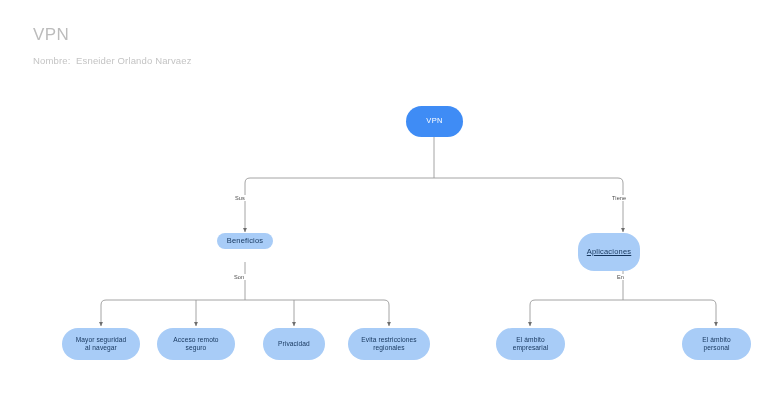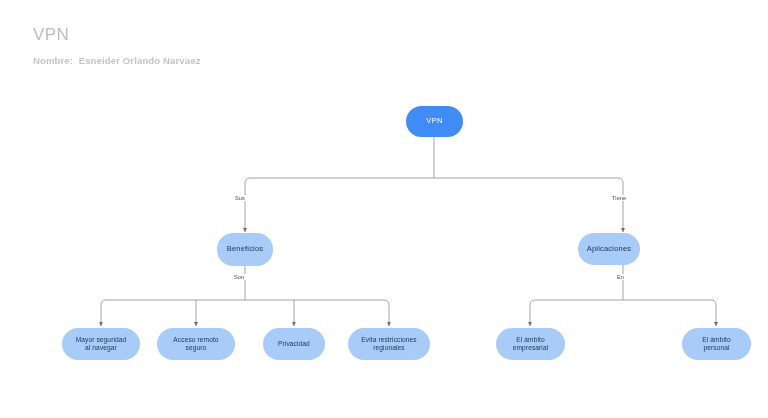--- a/index.html
+++ b/index.html
@@ -26,21 +26,21 @@
   #doc-title {
     font-size: 17px;
     font-weight: 400;
     color: #bcbcbc;
     letter-spacing: 0.4px;
     line-height: 20px;
     margin: 0 0 9px 0;
   }
   .meta-line {
     font-size: 9.5px;
-    font-weight: bold;
+    font-weight: normal;
     color: #c4c4c4;
     line-height: 14px;
     letter-spacing: 0.15px;
     white-space: pre;
   }
 
   
   #diagram {
     position: absolute;
     left: 0;
@@ -144,24 +144,24 @@
 
   <div class="edge-label" style="left:233px; top:195px;">Sus</div>
   <div class="edge-label" style="left:610px; top:195px;">Tiene</div>
   <div class="edge-label" style="left:232px; top:274px;">Son</div>
   <div class="edge-label" style="left:615px; top:274px;">En</div>
 
   <div class="node node-root" style="left:406px; top:106px; width:57px; height:31px;">
     <span class="node-label">VPN</span>
   </div>
 
-  <div class="node node-branch" style="left:217px; top:233px; width:56px; height:33px;">
+  <div class="node node-branch" style="left:217px; top:233px; width:56px; height:16px;">
     <span class="node-label">Beneficios</span>
   </div>
-  <div class="node node-branch" style="left:578px; top:233px; width:62px; height:32px;">
+  <div class="node node-branch" style="left:578px; top:233px; width:62px; height:38px;text-decoration:underline;">
     <span class="node-label">Aplicaciones</span>
   </div>
 
   <div class="node node-leaf" style="left:62px; top:328px; width:78px; height:32px;">
     <span class="node-label">Mayor seguridad
 al navegar</span>
   </div>
   <div class="node node-leaf" style="left:157px; top:328px; width:78px; height:32px;">
     <span class="node-label">Acceso remoto
 seguro</span>

